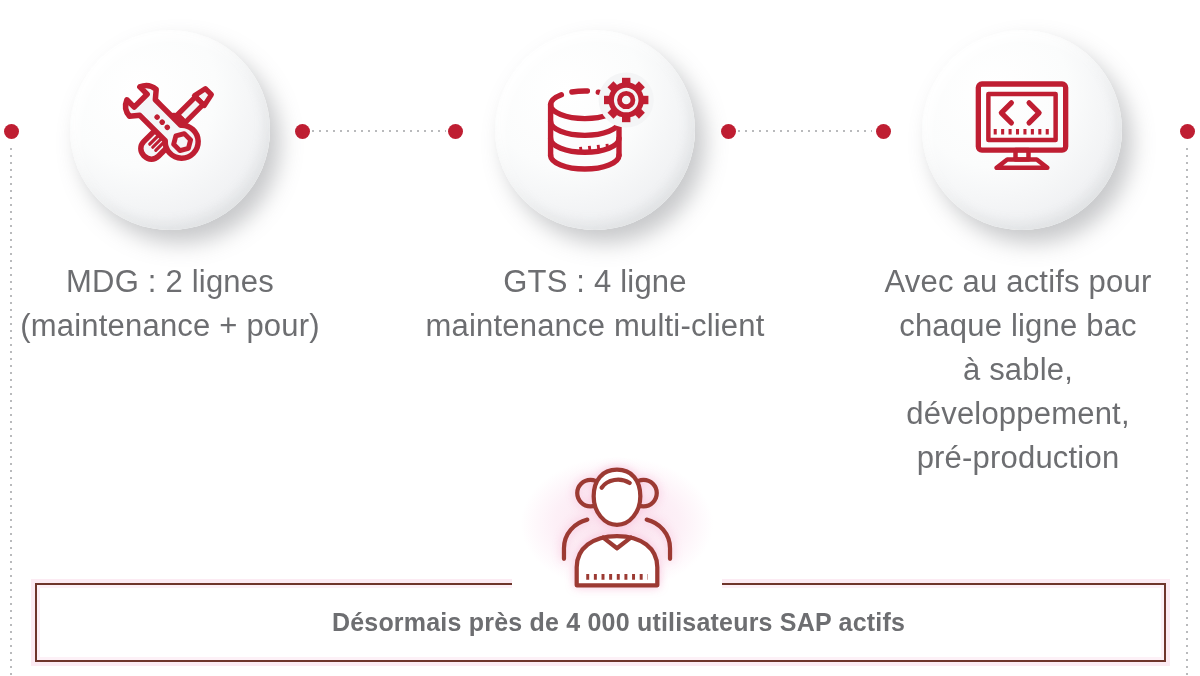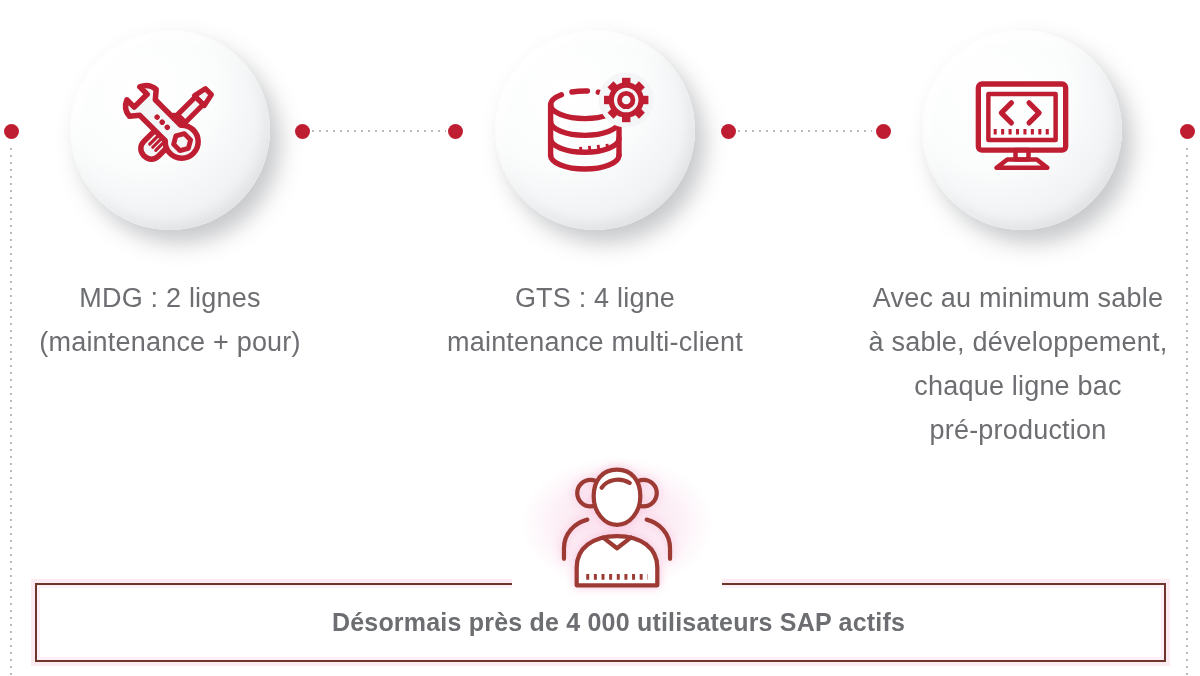--- a/index.html
+++ b/index.html
@@ -18,22 +18,22 @@
     position:absolute;top:30px;width:200px;height:200px;border-radius:50%;
     background:radial-gradient(circle at 35% 30%,#ffffff 0%,#fbfcfc 40%,#f0f1f3 72%,#e3e5e7 100%);
     box-shadow:10px 13px 22px rgba(108,110,116,.38),
                inset -5px -7px 12px rgba(150,153,158,.14),
                inset 6px 8px 12px rgba(255,255,255,.95);
     display:flex;align-items:center;justify-content:center;
   }
   .circle svg{display:block;}
   
   .step-label{
-    position:absolute;top:276px;text-align:center;color:#6d6e71;
-    font-size:27px;line-height:44px;letter-spacing:.2px;font-weight:400;
+    position:absolute;top:260px;text-align:center;color:#6d6e71;
+    font-size:31px;line-height:44px;letter-spacing:.2px;font-weight:400;
   }
   
   .banner{
     position:absolute;left:35px;top:583px;width:1131px;height:79px;
     border:2px solid #6e352b;background:#ffffff;box-sizing:border-box;
     box-shadow:0 0 0 4px #fcebf3, inset 0 0 0 3px #fdf1f7;
     display:flex;align-items:center;justify-content:center;padding-left:36px;
   }
   .banner-text{color:#6d6e71;font-size:25px;font-weight:700;letter-spacing:.2px;}
   
@@ -125,23 +125,23 @@
 
   <div class="step-label" style="left:10px;width:320px">
     <div>MDG : 2 lignes</div>
     <div>(maintenance + pour)</div>
   </div>
   <div class="step-label" style="left:420px;width:350px">
     <div>GTS : 4 ligne</div>
     <div>maintenance multi-client</div>
   </div>
   <div class="step-label" style="left:848px;width:340px">
-    <div>Avec au minimum sable</div>
+    <div>Avec au actifs pour</div>
+    <div>chaque ligne bac</div>
     <div>à sable, développement,</div>
-    <div>chaque ligne bac</div>
     <div>pré-production</div>
   </div>
 
   <div class="banner">
     <span class="banner-text">Désormais près de 4 000 utilisateurs SAP actifs</span>
   </div>
 
   <div class="icon-glow">
     <svg width="152" height="140" viewBox="0 0 140 132">
       <g stroke="#9c3a33" fill="none" stroke-width="4" stroke-linecap="round" stroke-linejoin="round">

